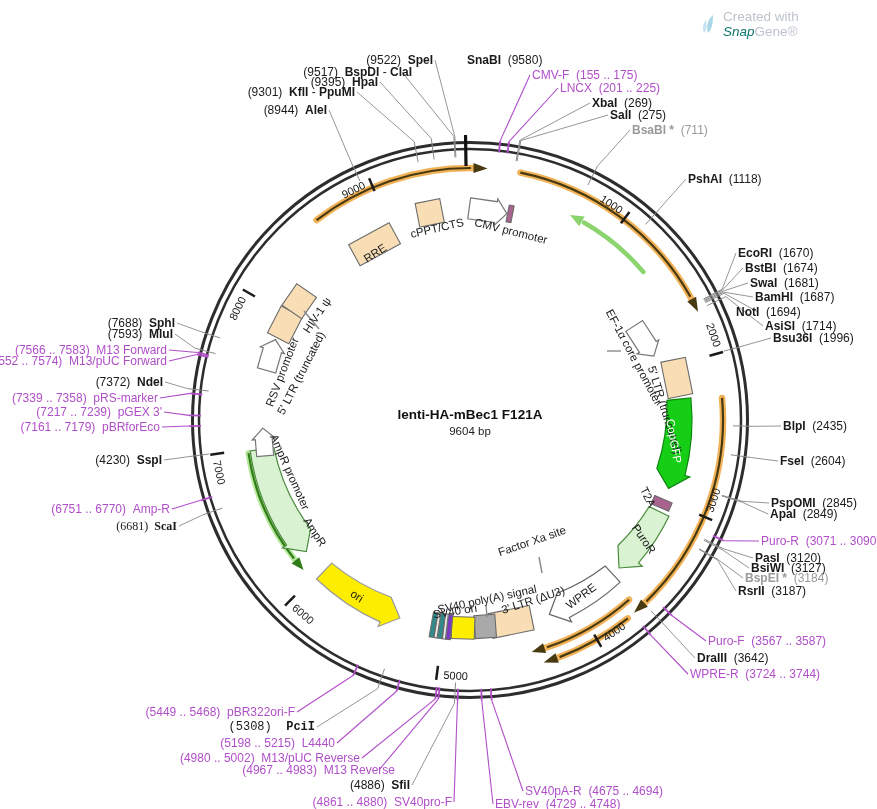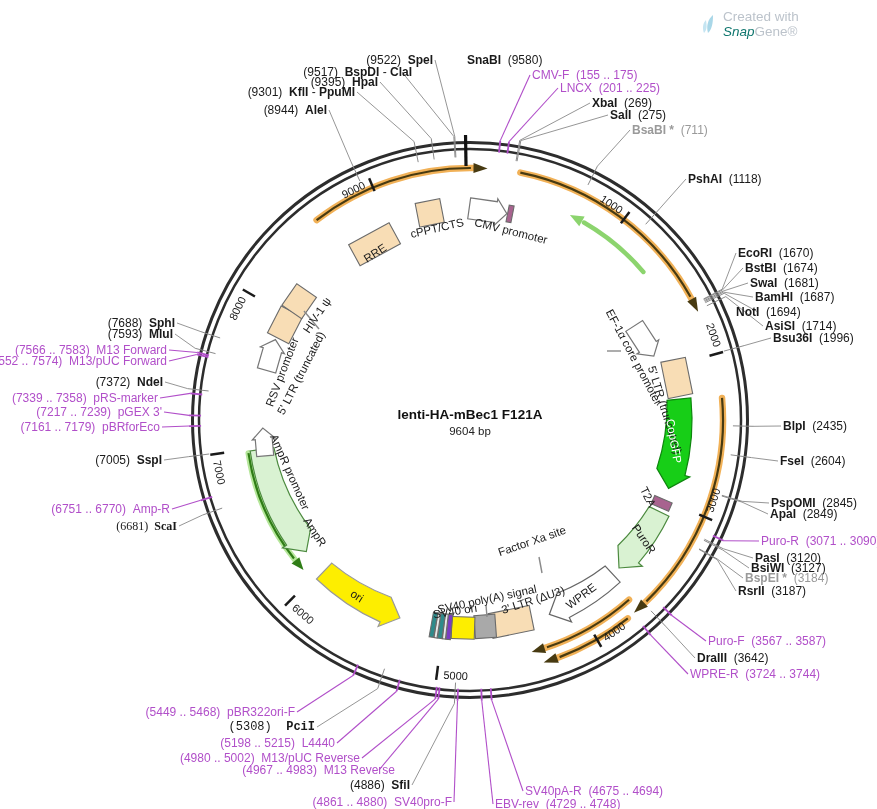--- a/index.html
+++ b/index.html
@@ -226,21 +226,21 @@
       <div class="site-label enzyme left" style="left: 771px; top: 503px; text-align: center;"><span class="nm"><b>PspOMI</b></span>&nbsp;&nbsp;<span class="pos">(2845)</span></div>
       <div class="site-label enzyme left" style="left: 770px; top: 514px;"><span class="nm"><b>ApaI</b></span>&nbsp;&nbsp;<span class="pos">(2849)</span></div>
       <div class="site-label enzyme left" style="left: 755px; top: 558px;"><span class="nm"><b>PasI</b></span>&nbsp;&nbsp;<span class="pos">(3120)</span></div>
       <div class="site-label enzyme left" style="left: 751px; top: 568px;"><span class="nm"><b>BsiWI</b></span>&nbsp;&nbsp;<span class="pos">(3127)</span></div>
       <div class="site-label enzyme left muted" style="left: 745px; top: 578px;"><span class="nm"><b>BspEI *</b></span>&nbsp;&nbsp;<span class="pos">(3184)</span></div>
       <div class="site-label enzyme left" style="left: 738px; top: 591px;"><span class="nm"><b>RsrII</b></span>&nbsp;&nbsp;<span class="pos">(3187)</span></div>
       <div class="site-label enzyme left" style="left: 697px; top: 658px;"><span class="nm"><b>DraIII</b></span>&nbsp;&nbsp;<span class="pos">(3642)</span></div>
       <div class="site-label enzyme right" style="left: 410px; top: 785px;"><span class="pos">(4886)</span>&nbsp;&nbsp;<span class="nm"><b>SfiI</b></span></div>
       <div class="site-label enzyme right" style="left: 315px; top: 727px; font-family: Liberation Mono, monospace;"><span class="pos">(5308)</span>&nbsp;&nbsp;<span class="nm"><b>PciI</b></span></div>
       <div class="site-label enzyme right" style="left: 177px; top: 526px; font-family: Liberation Serif, serif;"><span class="pos">(6681)</span>&nbsp;&nbsp;<span class="nm"><b>ScaI</b></span></div>
-      <div class="site-label enzyme right" style="left: 162px; top: 460px;"><span class="pos">(7005)</span>&nbsp;&nbsp;<span class="nm"><b>SspI</b></span></div>
+      <div class="site-label enzyme right" style="left: 162px; top: 460px;"><span class="pos">(4230)</span>&nbsp;&nbsp;<span class="nm"><b>SspI</b></span></div>
       <div class="site-label enzyme right" style="left: 163px; top: 382px;"><span class="pos">(7372)</span>&nbsp;&nbsp;<span class="nm"><b>NdeI</b></span></div>
       <div class="site-label enzyme right" style="left: 173px; top: 334px;"><span class="pos">(7593)</span>&nbsp;&nbsp;<span class="nm"><b>MluI</b></span></div>
       <div class="site-label enzyme right" style="left: 175px; top: 323px;"><span class="pos">(7688)</span>&nbsp;&nbsp;<span class="nm"><b>SphI</b></span></div>
       <div class="site-label primer left" style="left: 532px; top: 75px;"><span class="nm">CMV-F</span>&nbsp;&nbsp;<span class="pos">(155 .. 175)</span></div>
       <div class="site-label primer left" style="left: 560px; top: 88px;"><span class="nm">LNCX</span>&nbsp;&nbsp;<span class="pos">(201 .. 225)</span></div>
       <div class="site-label primer left" style="left: 761px; top: 541px;"><span class="nm">Puro-R</span>&nbsp;&nbsp;<span class="pos">(3071 .. 3090)</span></div>
       <div class="site-label primer left" style="left: 708px; top: 641px;"><span class="nm">Puro-F</span>&nbsp;&nbsp;<span class="pos">(3567 .. 3587)</span></div>
       <div class="site-label primer left" style="left: 690px; top: 674px;"><span class="nm">WPRE-R</span>&nbsp;&nbsp;<span class="pos">(3724 .. 3744)</span></div>
       <div class="site-label primer left" style="left: 525px; top: 791px;"><span class="nm">SV40pA-R</span>&nbsp;&nbsp;<span class="pos">(4675 .. 4694)</span></div>
       <div class="site-label primer left" style="left: 495px; top: 804px;"><span class="nm">EBV-rev</span>&nbsp;&nbsp;<span class="pos">(4729 .. 4748)</span></div>

